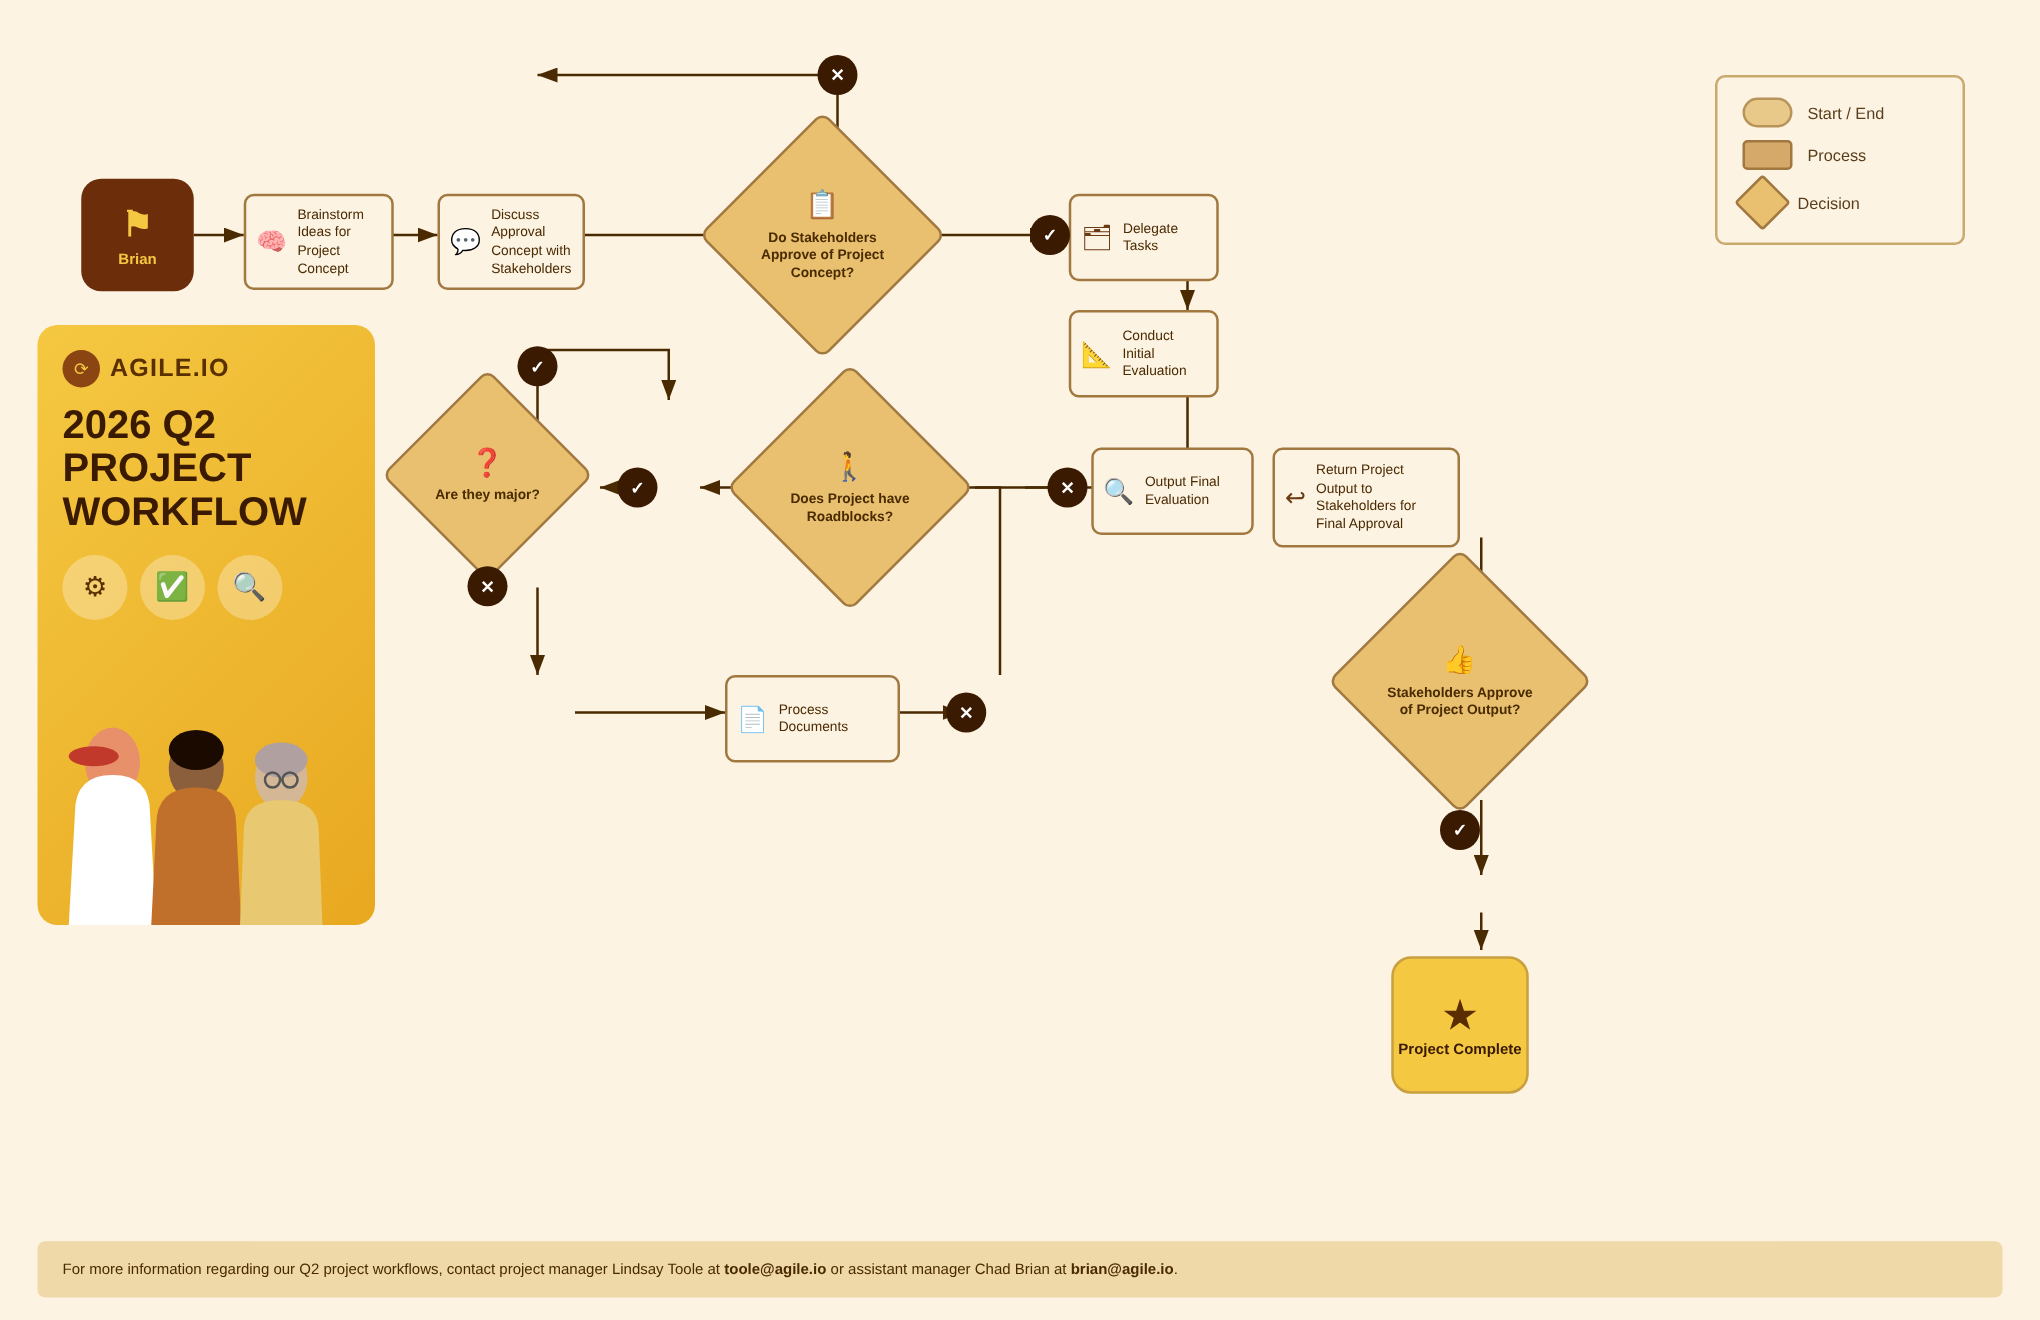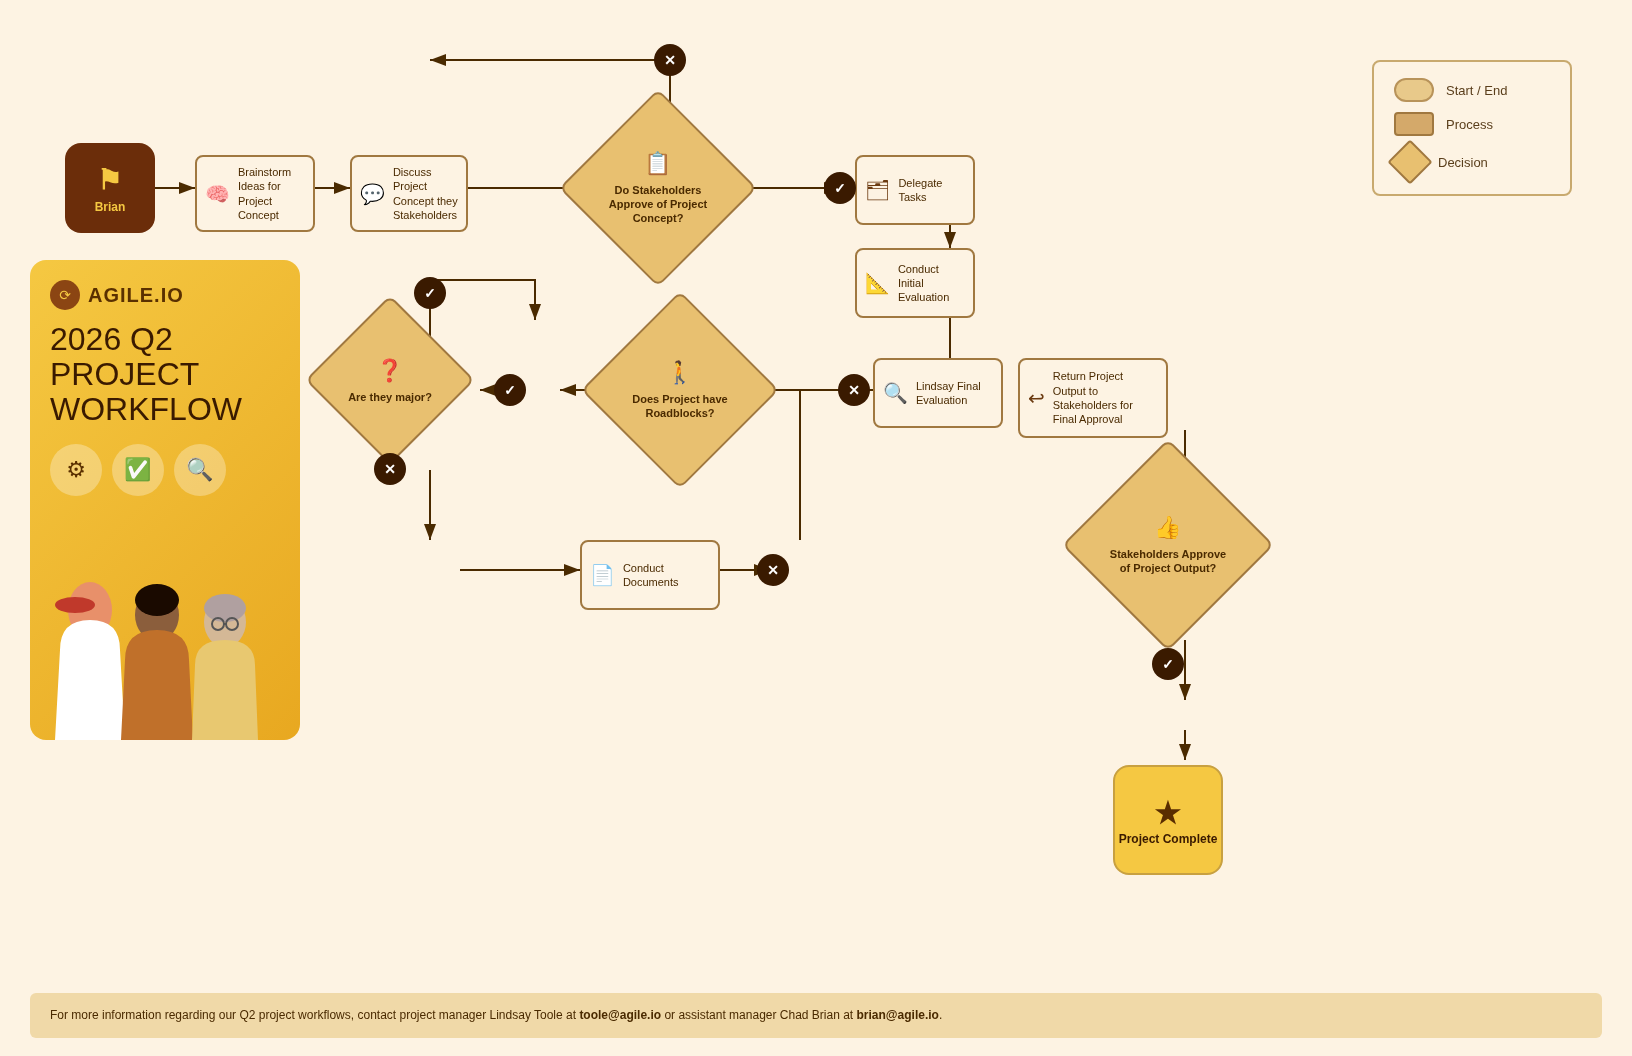--- a/index.html
+++ b/index.html
@@ -80,21 +80,21 @@
       font-size: 14px;
     }
     .sidebar-logo-text {
       font-size: 20px;
       font-weight: 700;
       color: #5a3000;
       letter-spacing: 1px;
     }
     .sidebar-title {
       font-size: 32px;
-      font-weight: 400;
+      font-weight: 700;
       color: #3a1a00;
       line-height: 1.1;
       margin-bottom: 16px;
     }
     .sidebar-icons-row {
       display: flex;
       gap: 10px;
       margin-bottom: 16px;
     }
     .sidebar-icon-circle {
@@ -325,21 +325,21 @@
     <div style="font-size:12px; color:#f5c842; font-weight:700; margin-top:4px;">Brian</div>
   </div>
 
   <div class="node process-node" style="left:195px; top:155px; width:120px; min-height:70px; padding:8px;">
     <div class="node-icon">🧠</div>
     <div class="node-text">Brainstorm Ideas for Project Concept</div>
   </div>
 
   <div class="node process-node" style="left:350px; top:155px; width:118px; min-height:70px; padding:8px;">
     <div class="node-icon">💬</div>
-    <div class="node-text">Discuss Project Concept they Stakeholders</div>
+    <div class="node-text">Discuss Approval Concept with Stakeholders</div>
   </div>
 
   <div class="diamond-wrapper" style="left:588px; top:118px;">
     <div class="diamond-inner"></div>
     <div class="diamond-label">
       <div class="diamond-icon">📋</div>
       <div>Do Stakeholders Approve of Project Concept?</div>
     </div>
   </div>
 
@@ -374,30 +374,30 @@
     <div class="diamond-label" style="width:100px;">
       <div class="diamond-icon">❓</div>
       <div>Are they major?</div>
     </div>
   </div>
 
   <div class="connector" style="left:374px; top:453px;">✕</div>
 
   <div class="node process-node" style="left:580px; top:540px; width:140px; min-height:70px; padding:8px;">
     <div class="node-icon">📄</div>
-    <div class="node-text">Conduct Documents</div>
+    <div class="node-text">Process Documents</div>
   </div>
 
   <div class="connector" style="left:757px; top:554px;">✕</div>
 
   <div class="connector" style="left:838px; top:374px;">✕</div>
 
   <div class="node process-node" style="left:873px; top:358px; width:130px; min-height:70px; padding:8px;">
     <div class="node-icon">🔍</div>
-    <div class="node-text">Lindsay Final Evaluation</div>
+    <div class="node-text">Output Final Evaluation</div>
   </div>
 
   <div class="node process-node" style="left:1018px; top:358px; width:150px; min-height:80px; padding:8px;">
     <div class="node-icon">↩</div>
     <div class="node-text">Return Project Output to Stakeholders for Final Approval</div>
   </div>
 
   <div class="diamond-wrapper" style="left:1093px; top:470px;">
     <div class="diamond-inner" style="width:150px; height:150px;"></div>
     <div class="diamond-label" style="width:120px;">

